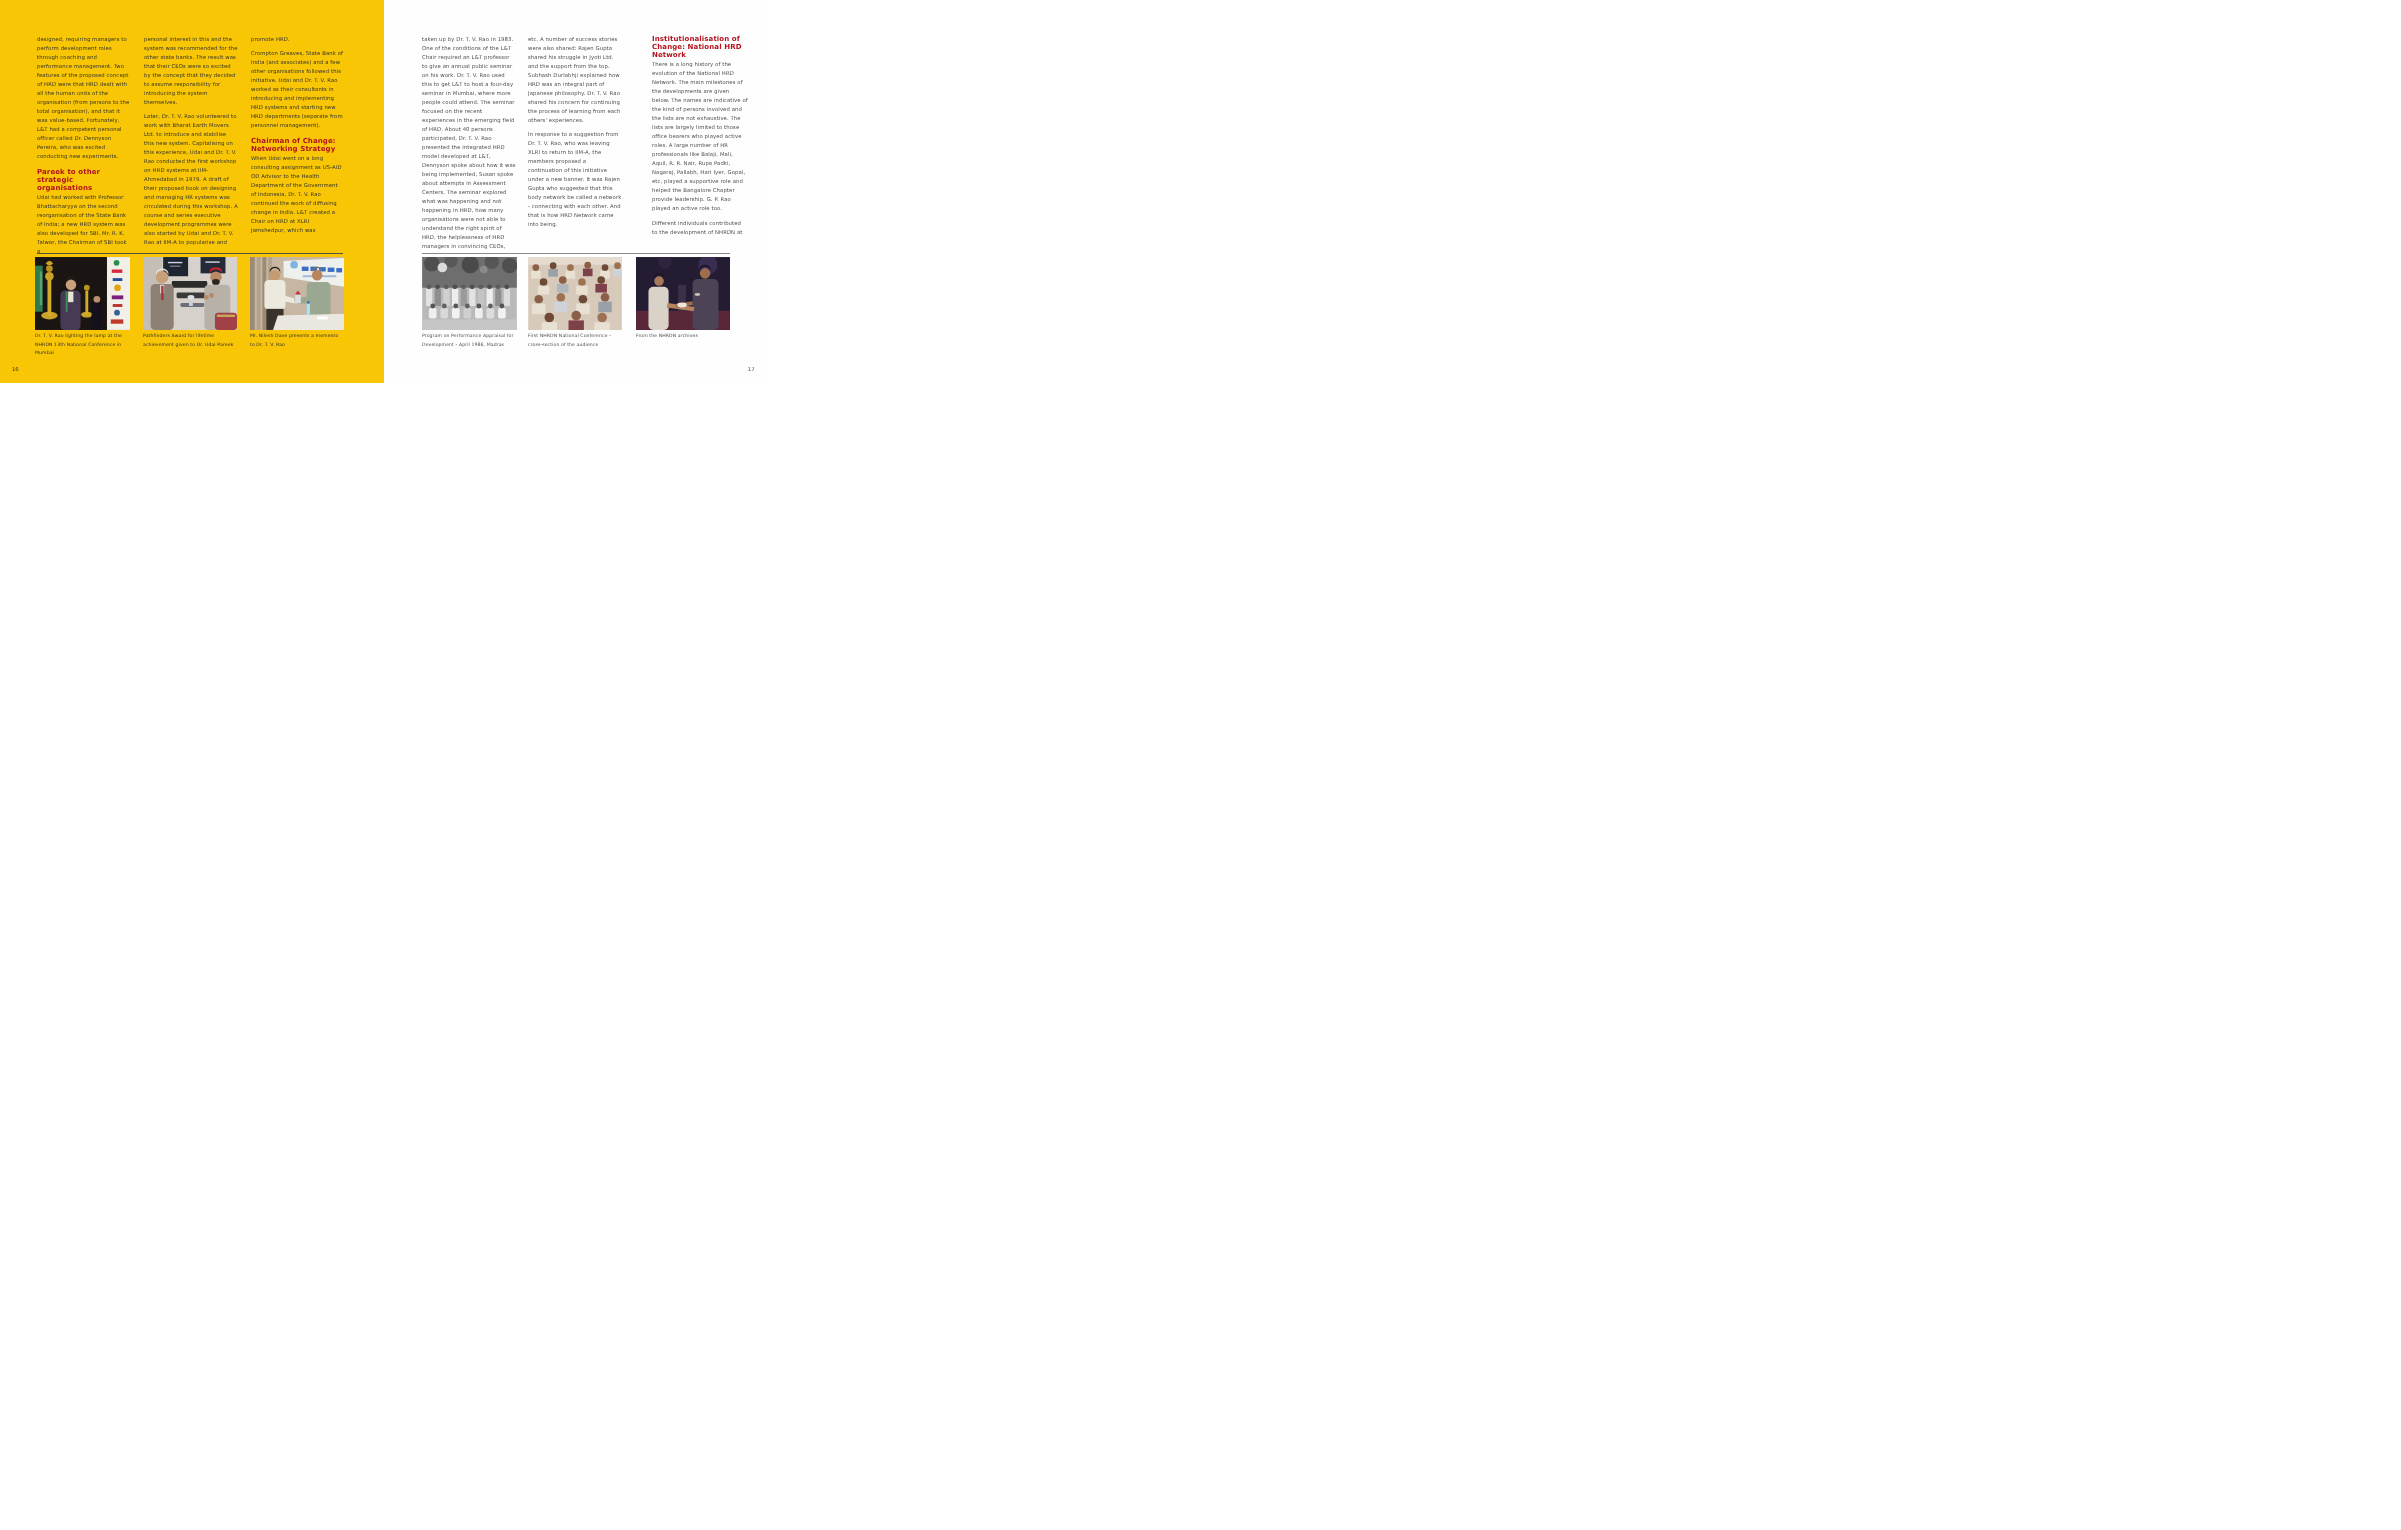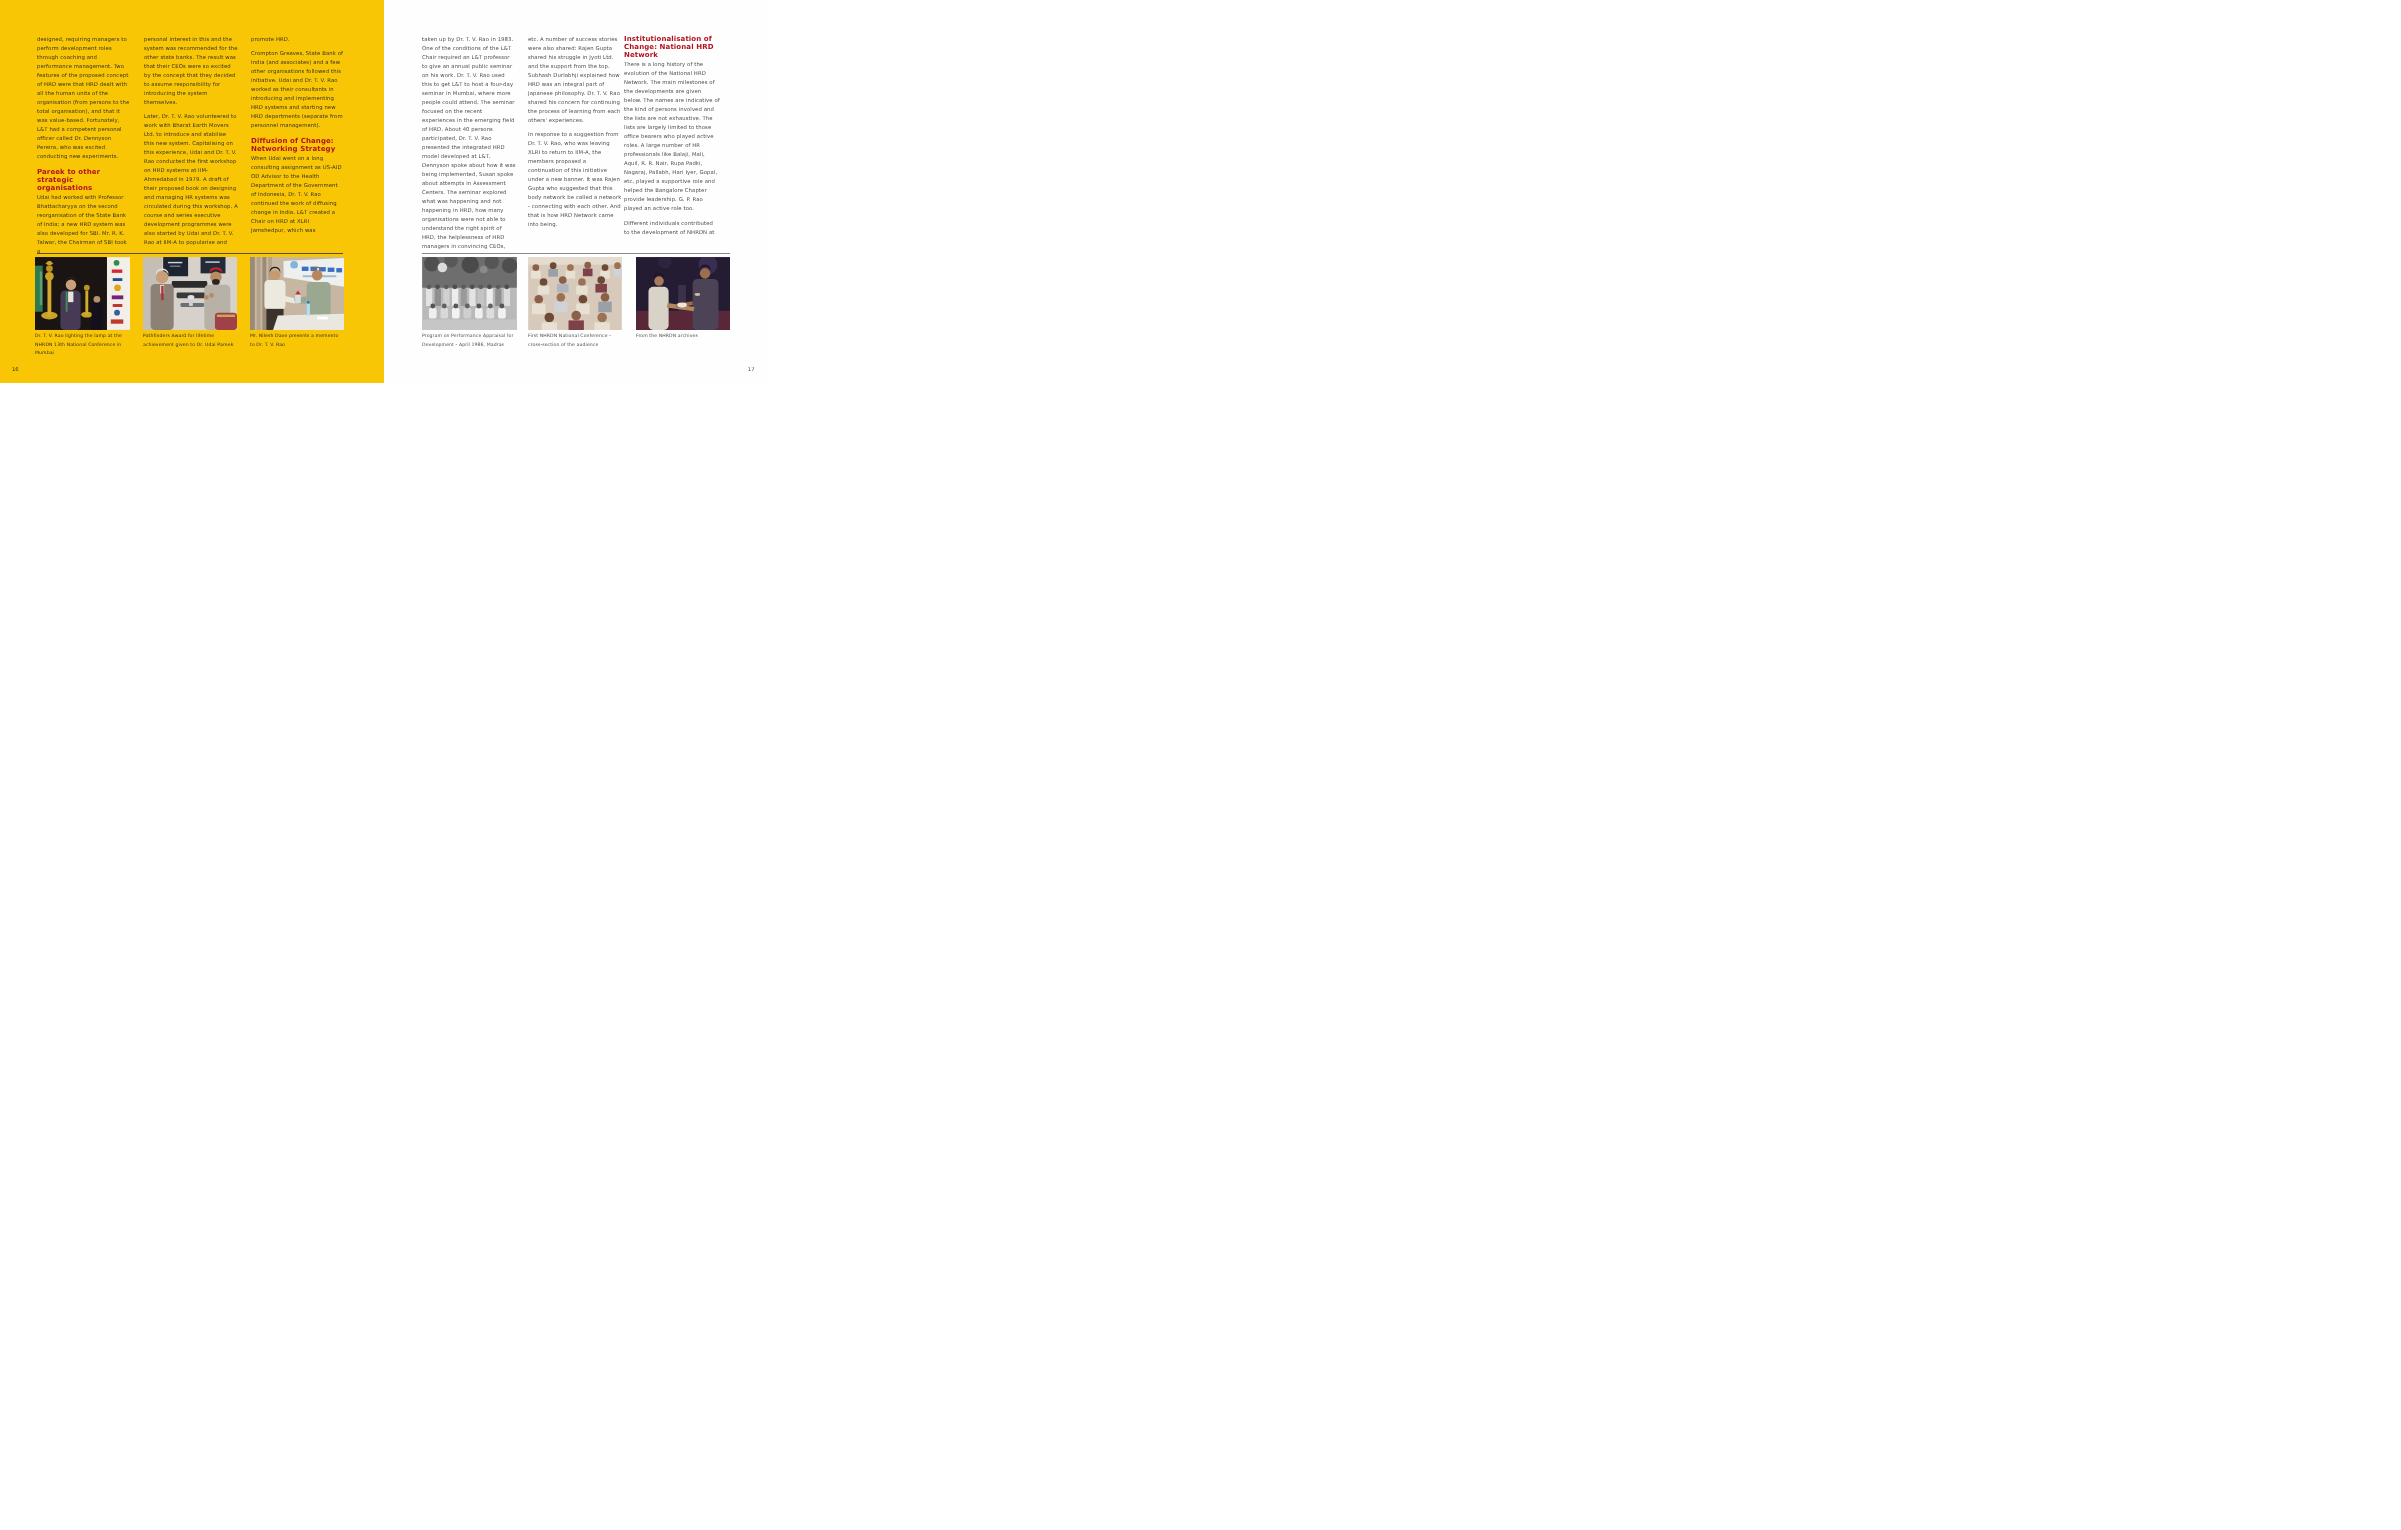--- a/index.html
+++ b/index.html
@@ -59,21 +59,21 @@
     </div>
 
     <div class="col" style="left:144px;width:94px;">
       <p>personal interest in this and the system was recommended for the other state banks. The result was that their CEOs were so excited by the concept that they decided to assume responsibility for introducing the system themselves.</p>
       <p>Later, Dr. T. V. Rao volunteered to work with Bharat Earth Movers Ltd. to introduce and stabilise this new system. Capitalising on this experience, Udai and Dr. T. V. Rao conducted the first workshop on HRD systems at IIM-Ahmedabad in 1979. A draft of their proposed book on designing and managing HR systems was circulated during this workshop. A course and series executive development programmes were also started by Udai and Dr. T. V. Rao at IIM-A to popularise and</p>
     </div>
 
     <div class="col" style="left:251px;width:92px;">
       <p>promote HRD.</p>
       <p>Crompton Greaves, State Bank of India (and associates) and a few other organisations followed this initiative. Udai and Dr. T. V. Rao worked as their consultants in introducing and implementing HRD systems and starting new HRD departments (separate from personnel management).</p>
-      <h2>Diffusion of Change: Networking Strategy</h2>
+      <h2>Chairman of Change: Networking Strategy</h2>
       <p>When Udai went on a long consulting assignment as US-AID OD Advisor to the Health Department of the Government of Indonesia, Dr. T. V. Rao continued the work of diffusing change in India. L&amp;T created a Chair on HRD at XLRI Jamshedpur, which was</p>
     </div>
 
     <div class="rule" style="left:37px;width:306px;"></div>
 
     <figure style="left:35px;width:95px;">
       <svg width="95" height="73" viewBox="0 0 198 152">
         <rect width="198" height="152" fill="#1a1512"></rect>
         <rect x="0" y="18" width="16" height="96" fill="#2f7a4e"></rect>
         <rect x="10" y="30" width="5" height="70" fill="#58a36f"></rect>
@@ -193,21 +193,21 @@
 
     <div class="col" style="left:38px;width:94px;">
       <p>taken up by Dr. T. V. Rao in 1983. One of the conditions of the L&amp;T Chair required an L&amp;T professor to give an annual public seminar on his work. Dr. T. V. Rao used this to get L&amp;T to host a four-day seminar in Mumbai, where more people could attend. The seminar focused on the recent experiences in the emerging field of HRD. About 40 persons participated, Dr. T. V. Rao presented the integrated HRD model developed at L&amp;T, Dennyson spoke about how it was being implemented, Susan spoke about attempts in Assessment Centers. The seminar explored what was happening and not happening in HRD, how many organisations were not able to understand the right spirit of HRD, the helplessness of HRD managers in convincing CEOs,</p>
     </div>
 
     <div class="col" style="left:144px;width:94px;">
       <p>etc. A number of success stories were also shared: Rajen Gupta shared his struggle in Jyoti Ltd. and the support from the top. Subhash Durlabhji explained how HRD was an integral part of Japanese philosophy. Dr. T. V. Rao shared his concern for continuing the process of learning from each others' experiences.</p>
       <p>In response to a suggestion from Dr. T. V. Rao, who was leaving XLRI to return to IIM-A, the members proposed a continuation of this initiative under a new banner. It was Rajen Gupta who suggested that this body network be called a network - connecting with each other. And that is how HRD Network came into being.</p>
     </div>
 
-    <div class="col" style="left:240px;width:96px;">
+    <div class="col" style="left:268px;width:96px;">
       <h2>Institutionalisation of Change: National HRD Network</h2>
       <p>There is a long history of the evolution of the National HRD Network. The main milestones of the developments are given below. The names are indicative of the kind of persons involved and the lists are not exhaustive. The lists are largely limited to those office bearers who played active roles. A large number of HR professionals like Balaji, Mali, Aquil, R. R. Nair, Rupa Padki, Nagaraj, Pallabh, Hari Iyer, Gopal, etc, played a supportive role and helped the Bangalore Chapter provide leadership. G. P. Rao played an active role too.</p>
       <p>Different individuals contributed to the development of NHRDN at</p>
     </div>
 
     <div class="rule" style="left:38px;width:308px;"></div>
 
     <figure style="left:38px;width:95px;">
       <svg width="95" height="73" viewBox="0 0 197 152">
         <rect width="197" height="152" fill="#b9b9b9"></rect>

